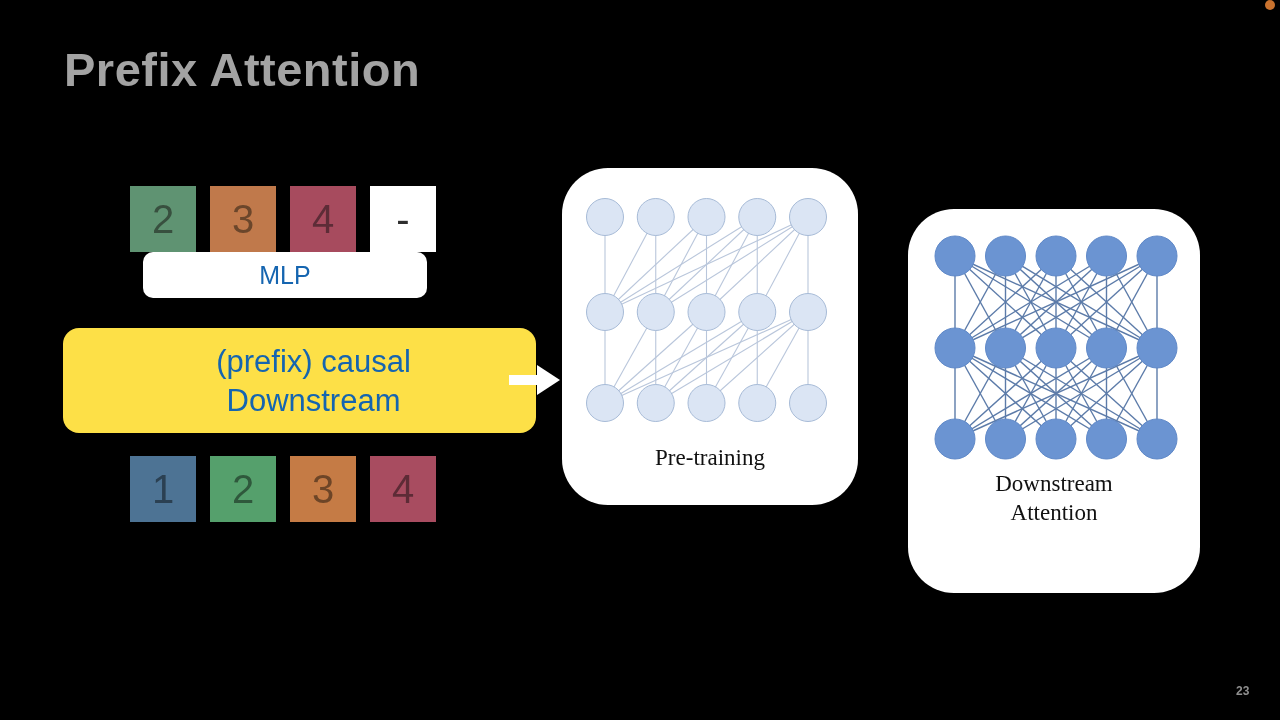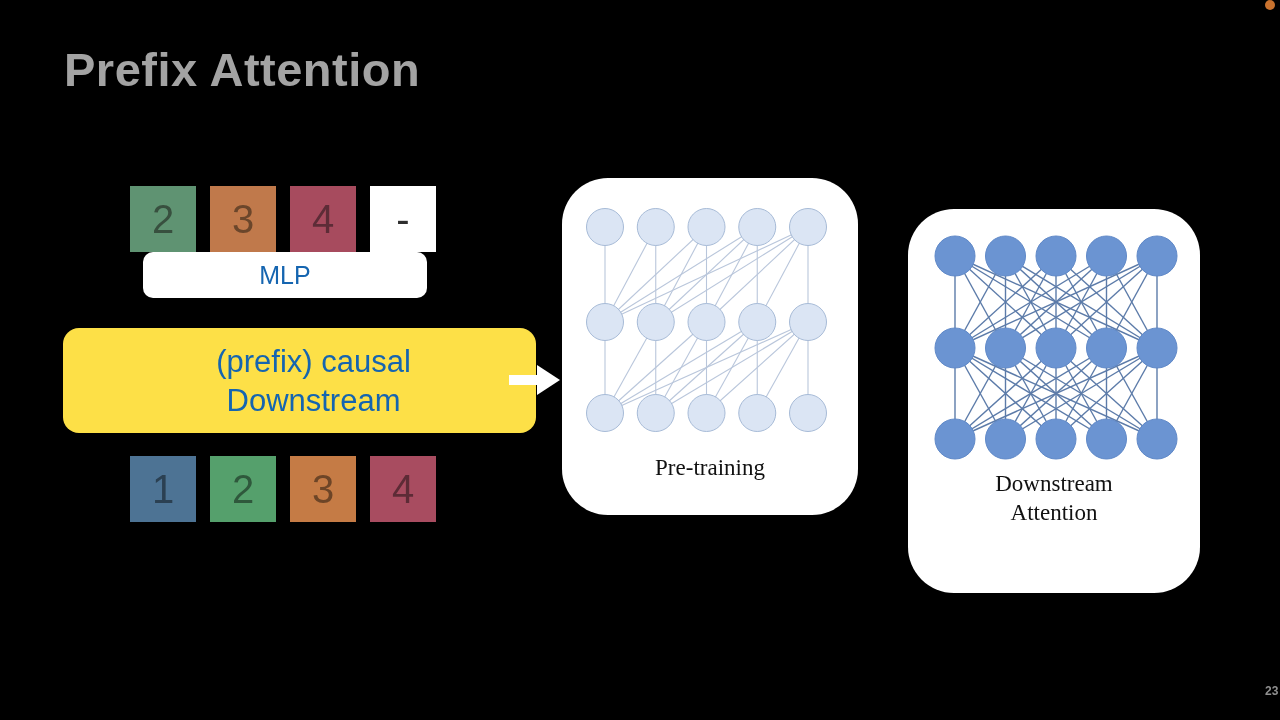--- a/index.html
+++ b/index.html
@@ -43,33 +43,33 @@
   }
 
   .arrow-shaft { position: absolute; left: 509px; top: 375px; width: 29px; height: 10px; background: #ffffff; }
   .arrow-head {
     position: absolute; left: 537px; top: 365px; width: 0; height: 0;
     border-top: 15px solid transparent; border-bottom: 15px solid transparent;
     border-left: 23px solid #ffffff;
   }
 
   .net-box { position: absolute; background: #ffffff; border-radius: 46px; }
-  .net-box-0 { left: 562px; top: 168px; width: 296px; height: 337px; margin-top: 10px; }
+  .net-box-0 { left: 562px; top: 168px; width: 296px; height: 337px; }
   .net-box-1 { left: 908px; top: 173px; width: 292px; height: 384px; margin-top: 36px; }
   .net-box svg { position: absolute; left: 0; top: 0; display: block; }
   .net-label {
     position: absolute; left: 0; width: 100%; text-align: center;
     font-family: "Liberation Serif", serif; font-size: 23px; line-height: 29px; color: #111111;
   }
   .net-box-0 .net-label { top: 275px; }
   .net-box-1 .net-label { top: 260px; }
 
   .page-number {
     position: absolute; left: 1236px; top: 684px;
-    font-size: 12px; font-weight: bold; color: #8f8f8f; margin-left: 29px;
+    font-size: 12px; font-weight: bold; color: #8f8f8f;
   }
 
   .rec-dot {
     position: absolute; left: 1265px; top: 0px; width: 10px; height: 10px;
     border-radius: 50%;
   }
 </style>
 </head>
 <body>
 

